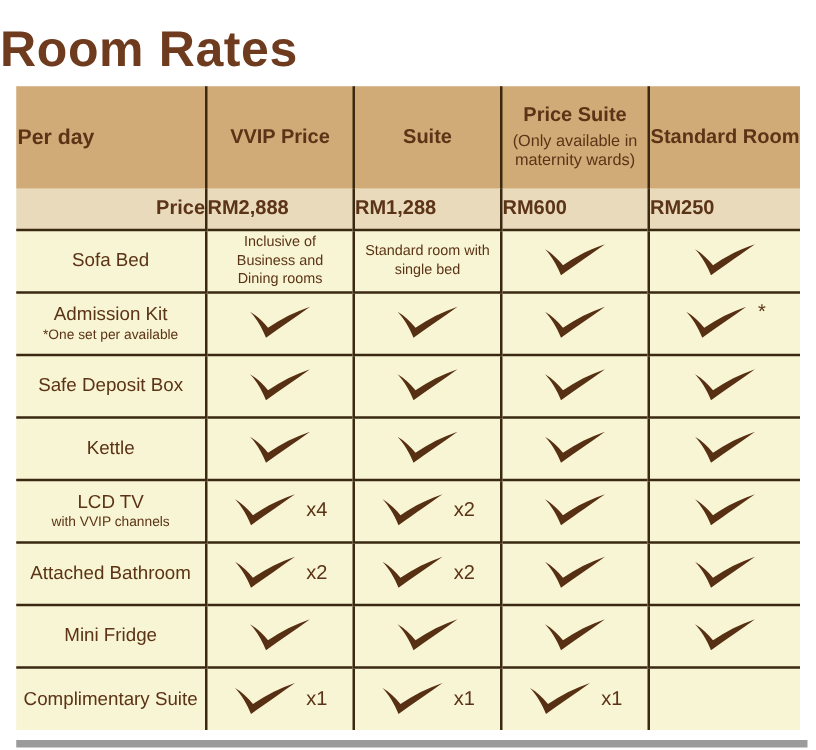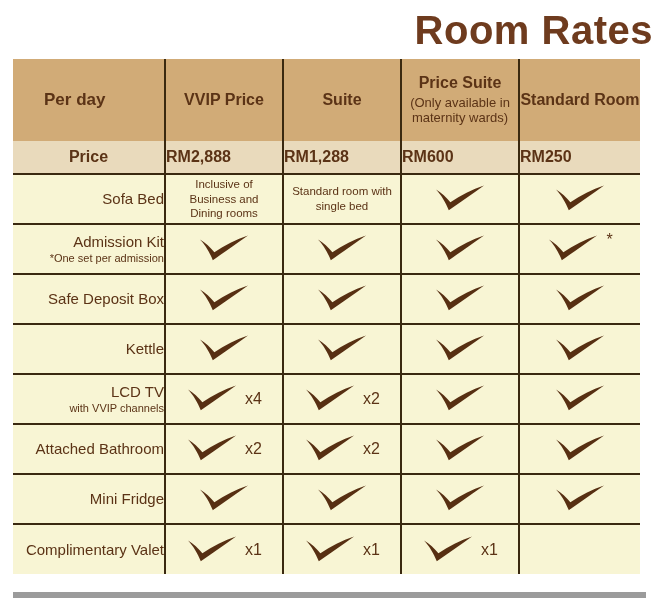--- a/index.html
+++ b/index.html
@@ -15,22 +15,22 @@
   * { box-sizing: border-box; }
   html, body { margin: 0; padding: 0; }
   body {
     width: 653px; height: 600px;
     background: #ffffff;
     font-family: "Liberation Sans", sans-serif;
     color: var(--text);
   }
   .page { position: relative; width: 653px; height: 600px; overflow: hidden; }
   .title {
-    margin: 0; padding-top: 8px;
-    text-align: right;
+    margin: 0; padding-top: 18px;
+    text-align: left;
     font-size: 40px; font-weight: bold;
     color: var(--title);
     letter-spacing: 0.5px;
   }
   table.rates {
     border-collapse: collapse;
     table-layout: fixed;
     width: 627px;
     margin: 6px 0 0 13px;
   }
@@ -38,41 +38,41 @@
   table.rates tr > *:not(:first-child) { border-left: 2px solid var(--border); }
   
   thead th {
     background: var(--headerBg);
     height: 82px;
     font-size: 16px; font-weight: bold;
     color: var(--text);
     text-align: center; vertical-align: middle;
     padding: 0 2px;
   }
-  thead th.perday { text-align: left; padding-left: 31px; font-size: 17px; }
+  thead th.perday { text-align: left; padding-left: 1px; font-size: 17px; }
   .h-label { display: block; line-height: 1.15; }
   .h-sub { display: block; font-size: 13px; font-weight: normal; line-height: 1.2; margin-top: 2px; }
   .h-sub:empty { display: none; }
   
   tr.price-row td {
     background: var(--priceBg);
     height: 33px;
     font-size: 16px; font-weight: bold;
     text-align: left; vertical-align: middle;
     color: var(--text);
   }
-  tr.price-row td.rowlabel { text-align: center; }
+  tr.price-row td.rowlabel { text-align: right; }
   
   tr.feature td {
     background: var(--bodyBg);
     border-top: 2px solid var(--border);
     height: 50px;
     vertical-align: middle;
   }
-  td.rowlabel { text-align: right; padding-left: 15px; }
+  td.rowlabel { text-align: center; padding-left: 15px; }
   .rl-main { font-size: 15px; line-height: 1.2; color: var(--text); }
   .sub { font-size: 11px; line-height: 1.25; color: var(--text); margin-top: 1px; }
   .cellwrap {
     display: flex; align-items: center; justify-content: center;
     gap: 7px; height: 100%;
   }
   .check { display: inline-flex; }
   .check svg { width: 52px; height: 32px; display: block; }
   .check svg path { fill: var(--check); }
   .xlabel { font-size: 16px; color: var(--text); }
@@ -160,21 +160,21 @@
                 <svg viewBox="0 0 64 40" xmlns="http://www.w3.org/2000/svg">
                   <path d="M2,8 C9,12 15,18 20,24 C33,15 47,8 62,3 C48,13 32,24 18,34 C14,24 8,14 2,8 Z"></path>
                 </svg>
               </span>
             </div>
           </td>
         </tr>
         <tr class="feature">
           <td class="rowlabel">
             <div class="rl-main">Admission Kit</div>
-            <div class="sub">*One set per admission</div>
+            <div class="sub">*One set per available</div>
           </td>
           <td>
             <div class="cellwrap">
               <span class="check">
                 <svg viewBox="0 0 64 40" xmlns="http://www.w3.org/2000/svg">
                   <path d="M2,8 C9,12 15,18 20,24 C33,15 47,8 62,3 C48,13 32,24 18,34 C14,24 8,14 2,8 Z"></path>
                 </svg>
               </span>
             </div>
           </td>
@@ -412,21 +412,21 @@
               <span class="check">
                 <svg viewBox="0 0 64 40" xmlns="http://www.w3.org/2000/svg">
                   <path d="M2,8 C9,12 15,18 20,24 C33,15 47,8 62,3 C48,13 32,24 18,34 C14,24 8,14 2,8 Z"></path>
                 </svg>
               </span>
             </div>
           </td>
         </tr>
         <tr class="feature">
           <td class="rowlabel">
-            <div class="rl-main">Complimentary Valet</div>
+            <div class="rl-main">Complimentary Suite</div>
           </td>
           <td>
             <div class="cellwrap">
               <span class="check">
                 <svg viewBox="0 0 64 40" xmlns="http://www.w3.org/2000/svg">
                   <path d="M2,8 C9,12 15,18 20,24 C33,15 47,8 62,3 C48,13 32,24 18,34 C14,24 8,14 2,8 Z"></path>
                 </svg>
               </span>
               <span class="xlabel">x1</span>
             </div>

